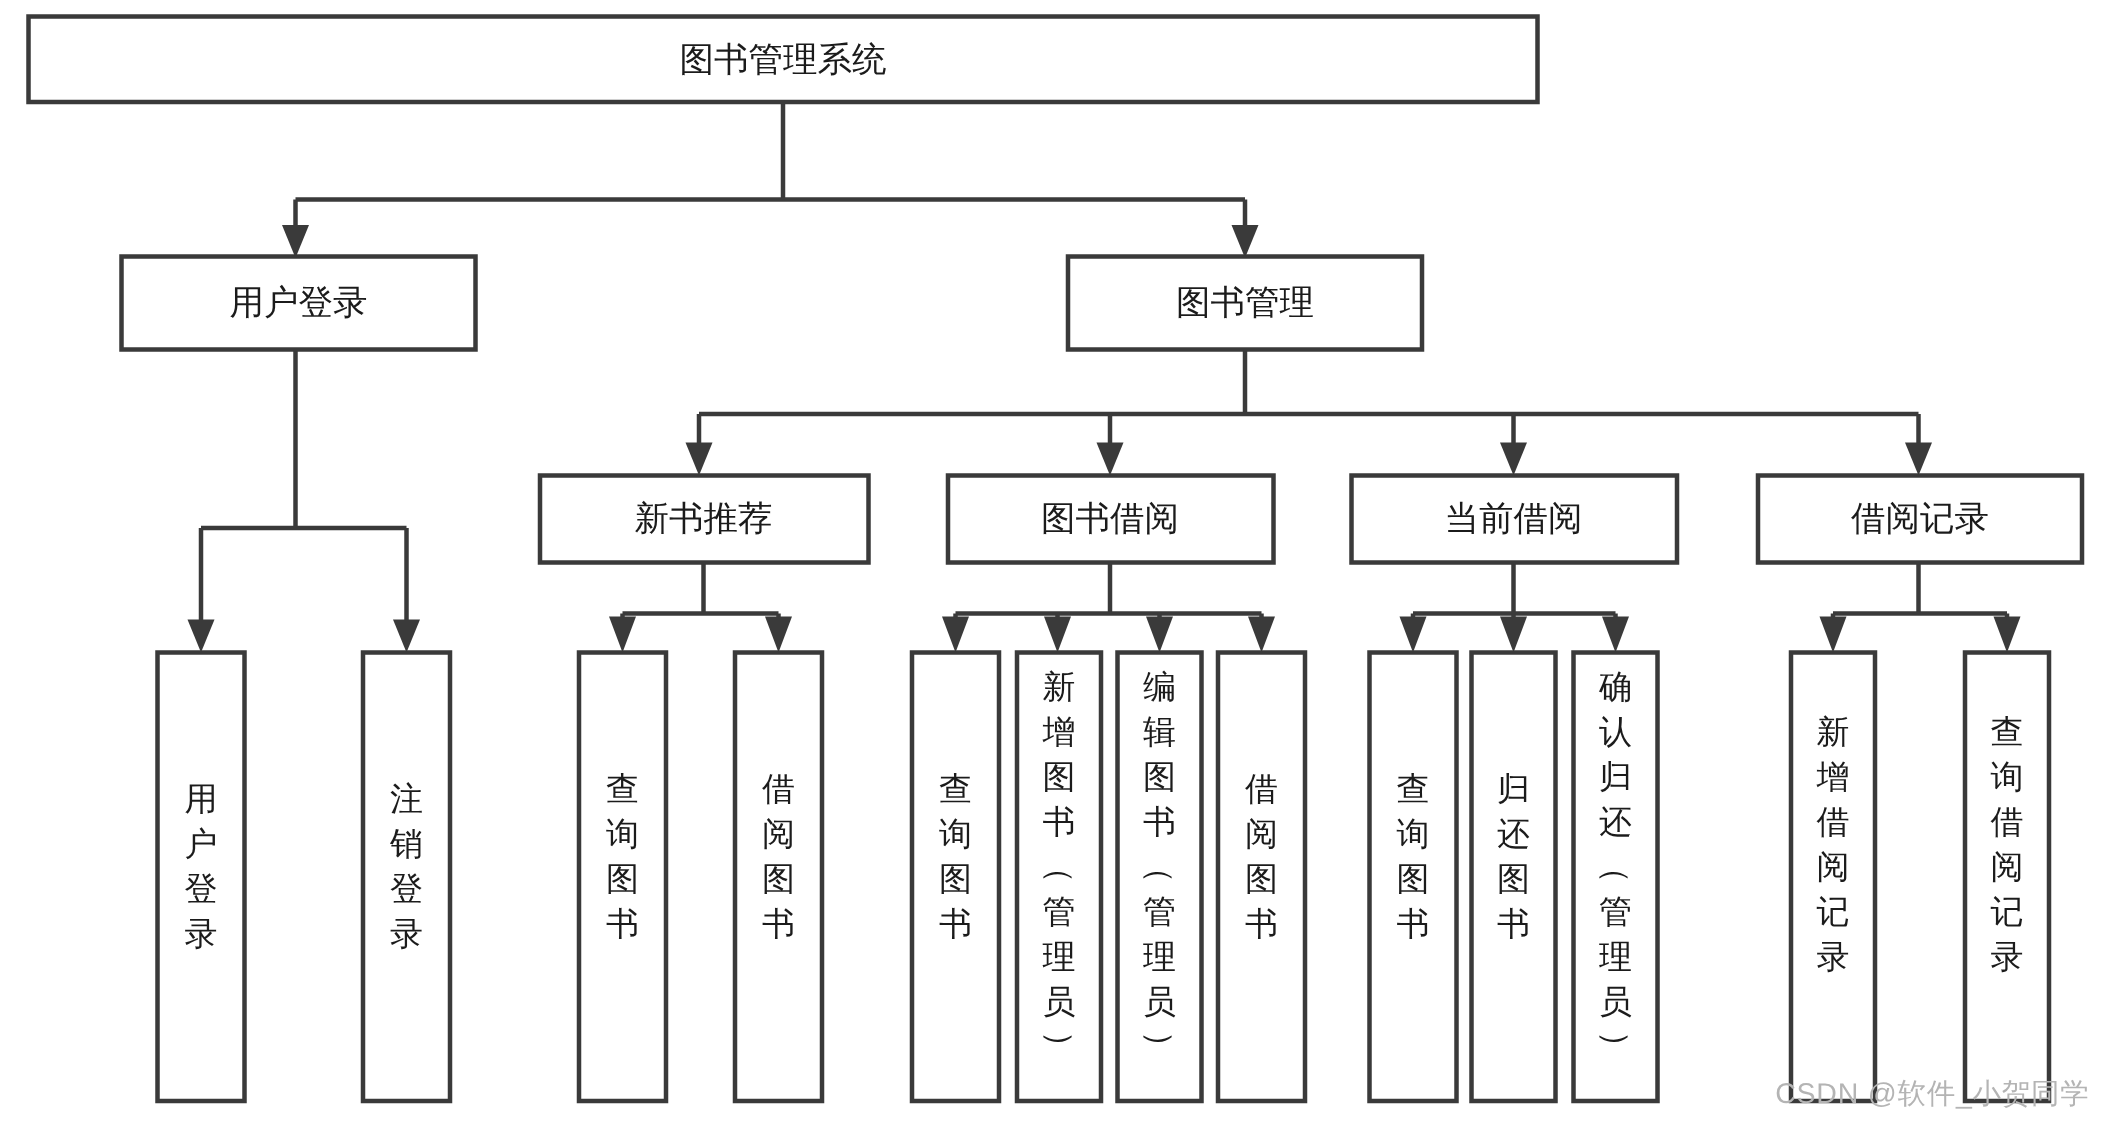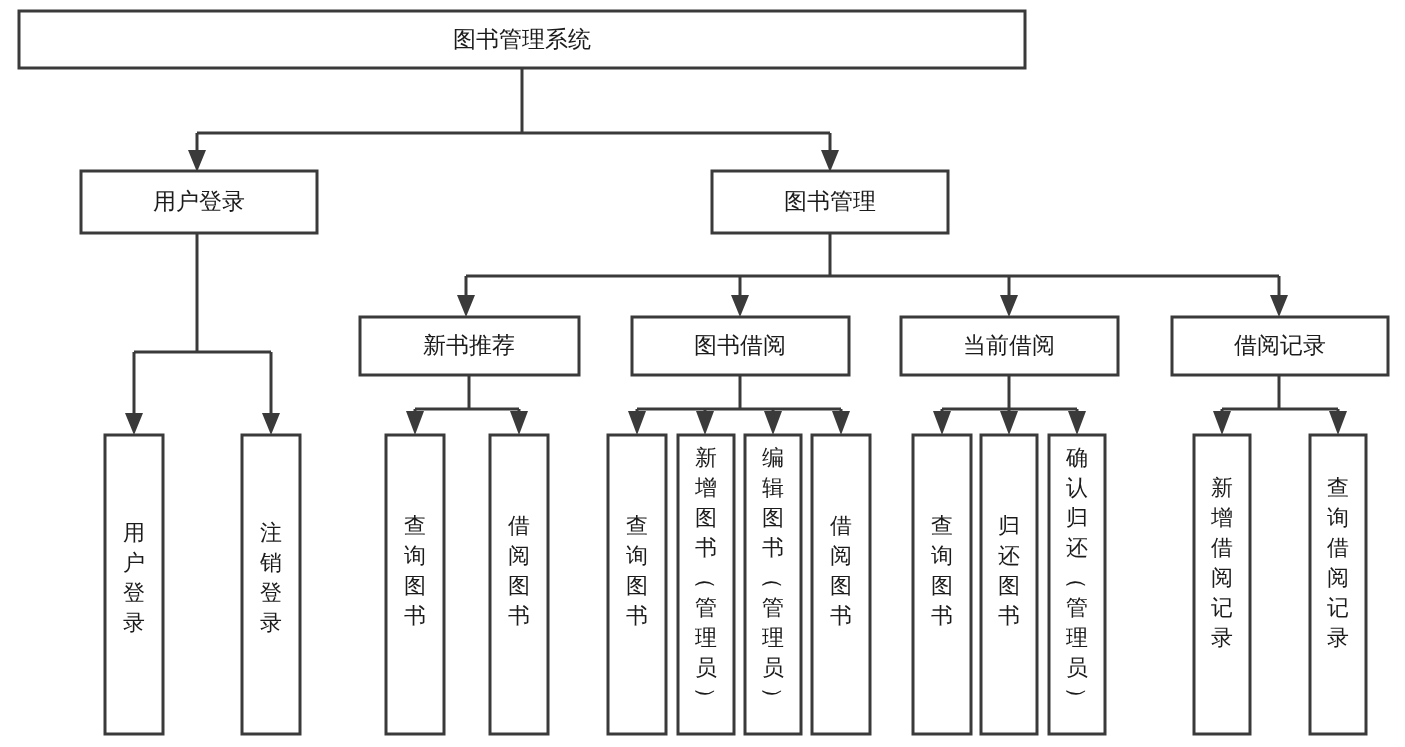--- a/index.html
+++ b/index.html
@@ -325,14 +325,15 @@
           <text class="node-label-v" x="1338" y="525">询</text>
           <text class="node-label-v" x="1338" y="555">借</text>
           <text class="node-label-v" x="1338" y="585">阅</text>
           <text class="node-label-v" x="1338" y="615">记</text>
           <text class="node-label-v" x="1338" y="645">录</text>
         </g>
     </g>
 
   </svg>
 
+  <div class="watermark">CSDN @软件_小贺同学</div>
 
 </div>
 
 </body></html>

